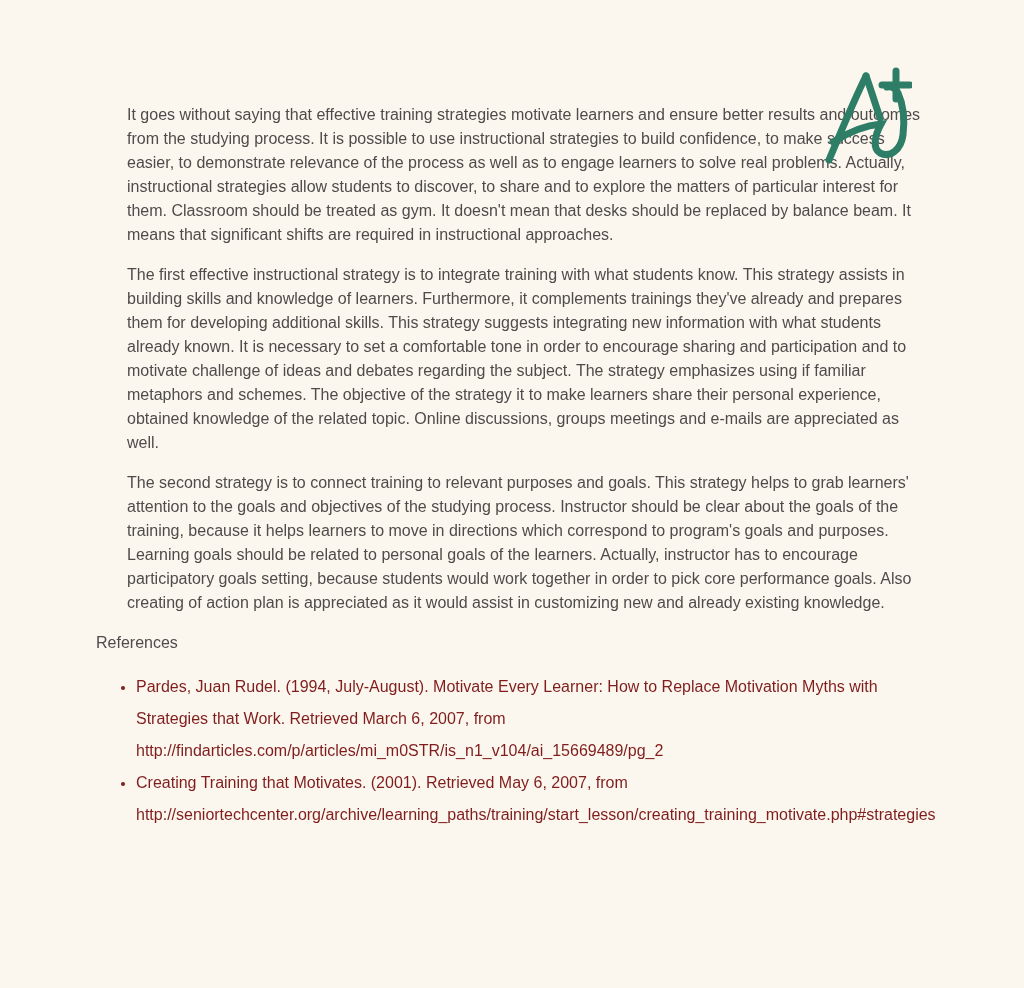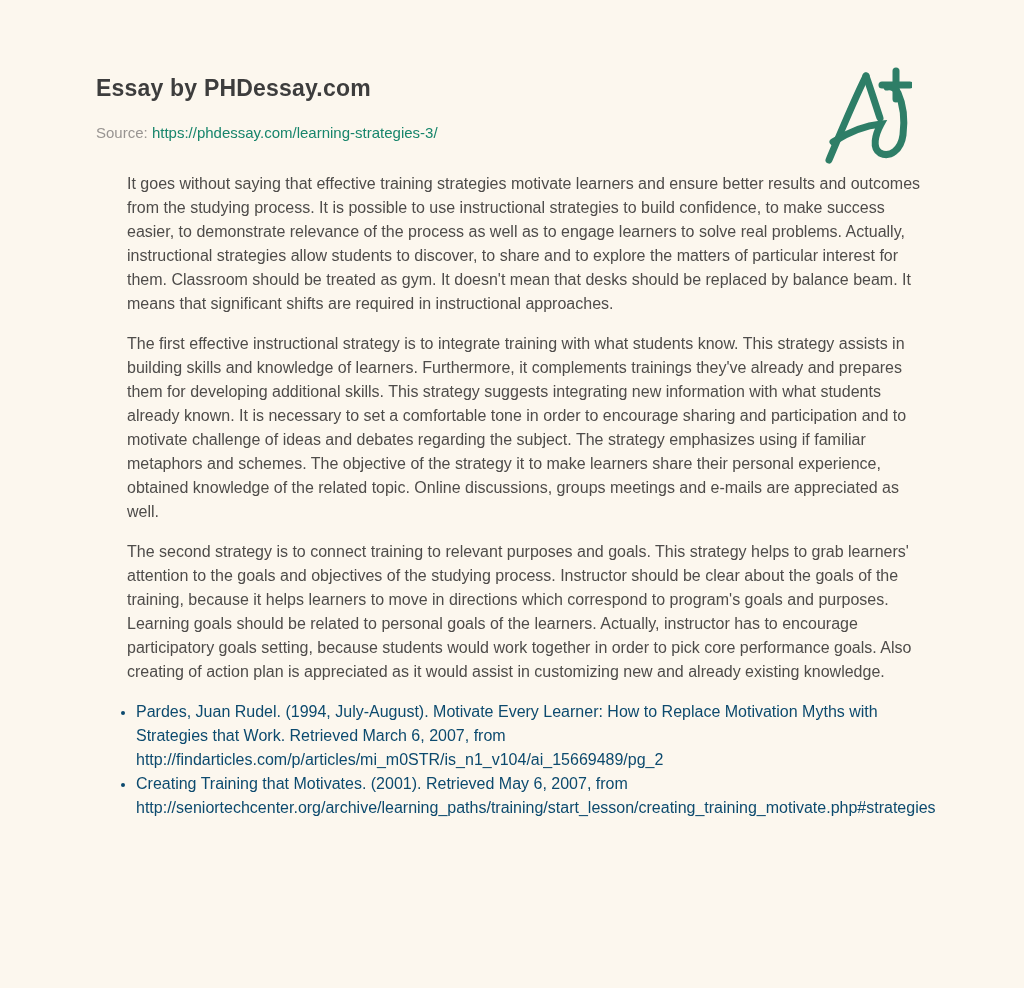--- a/index.html
+++ b/index.html
@@ -66,22 +66,22 @@
     line-height: 24px;
     color: #4e4c4a;
   }
   .refs-list {
     margin-top: 16px;
     padding-left: 40px;
     list-style: disc outside;
   }
   .refs-list li {
     font-size: 16px;
-    line-height: 24px;
-    color: #0c4a6e;
+    line-height: 32px;
+    color: #7f1d1d;
     white-space: normal;
   }
   .refs-list li::marker { font-size: 13px; }
 </style>
 </head>
 <body>
 
 <div class="page">
 
   <div class="logo">
@@ -96,34 +96,28 @@
 
         <path d="M76 5 L 76 33"></path>
 
         <path d="M62 19 L 90 19"></path>
       </g>
     </svg>
   </div>
 
   <div class="content">
 
-    <div class="header">
-      <h1 class="header-title">Essay by PHDessay.com</h1>
-      <div class="source-line">
-        <span class="source-label">Source:</span>
-        <a class="source-link" href="#">https://phdessay.com/learning-strategies-3/</a>
-      </div>
-    </div>
 
 
     <div class="essay-body">
       <p class="para">It goes without saying that effective training strategies motivate learners and ensure better results and outcomes from the studying process. It is possible to use instructional strategies to build confidence, to make success easier, to demonstrate relevance of the process as well as to engage learners to solve real problems. Actually, instructional strategies allow students to discover, to share and to explore the matters of particular interest for them. Classroom should be treated as gym. It doesn't mean that desks should be replaced by balance beam. It means that significant shifts are required in instructional approaches.</p>
       <p class="para">The first effective instructional strategy is to integrate training with what students know. This strategy assists in building skills and knowledge of learners. Furthermore, it complements trainings they've already and prepares them for developing additional skills. This strategy suggests integrating new information with what students already known. It is necessary to set a comfortable tone in order to encourage sharing and participation and to motivate challenge of ideas and debates regarding the subject. The strategy emphasizes using if familiar metaphors and schemes. The objective of the strategy it to make learners share their personal experience, obtained knowledge of the related topic. Online discussions, groups meetings and e-mails are appreciated as well.</p>
       <p class="para">The second strategy is to connect training to relevant purposes and goals. This strategy helps to grab learners' attention to the goals and objectives of the studying process. Instructor should be clear about the goals of the training, because it helps learners to move in directions which correspond to program's goals and purposes. Learning goals should be related to personal goals of the learners. Actually, instructor has to encourage participatory goals setting, because students would work together in order to pick core performance goals. Also creating of action plan is appreciated as it would assist in customizing new and already existing knowledge.</p>
 
+      <p class="refs-heading">References</p>
 
       <ul class="refs-list">
         <li>Pardes, Juan Rudel. (1994, July-August). Motivate Every Learner: How to Replace Motivation Myths with Strategies that Work. Retrieved March 6, 2007, from http://findarticles.com/p/articles/mi_m0STR/is_n1_v104/ai_15669489/pg_2</li>
         <li>Creating Training that Motivates. (2001). Retrieved May 6, 2007, from http://seniortechcenter.org/archive/learning_paths/training/start_lesson/creating_training_motivate.php#strategies</li>
       </ul>
     </div>
 
   </div>
 </div>
 

